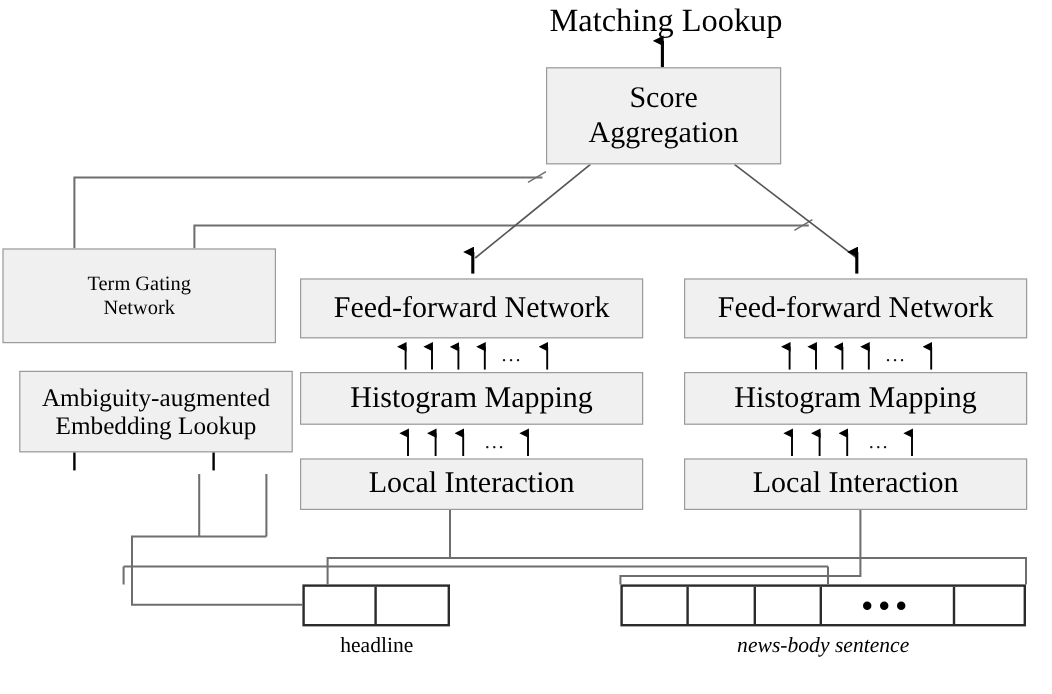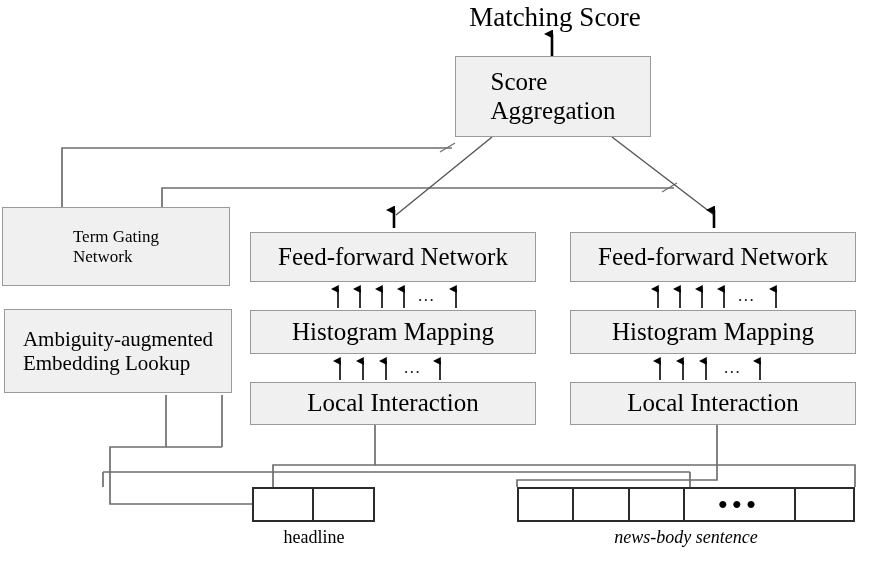--- a/index.html
+++ b/index.html
@@ -2,21 +2,21 @@
 <html><head>
 <meta charset="utf-8">
 <style>
   html,body{margin:0;padding:0;background:#ffffff;}
   body{width:877px;height:578px;position:relative;overflow:hidden;
        font-family:"Liberation Serif","DejaVu Serif",serif;color:#000;}
   #canvas{position:absolute;left:0;top:0;width:877px;height:578px;}
   
   .pbox{position:absolute;background:#f0f0f0;border:1.4px solid #9a9a9a;
         box-sizing:border-box;display:flex;align-items:center;justify-content:center;
-        text-align:left;line-height:1.15;white-space:pre-line;}
+        text-align:center;line-height:1.15;white-space:pre-line;}
   
   .tokrow{position:absolute;display:flex;box-sizing:border-box;
           border:2px solid #2b2b2b;background:#fff;}
   .tokrow .cell{border-right:2px solid #2b2b2b;box-sizing:border-box;
           display:flex;align-items:center;justify-content:center;}
   .tokrow .cell:last-child{border-right:none;}
   .dots{letter-spacing:5px;font-size:26px;line-height:0.5;font-weight:700;}
   .etc{position:absolute;font-size:17px;letter-spacing:1.5px;color:#111;}
   .caption{position:absolute;font-size:18px;text-align:center;}
   .title{position:absolute;font-size:27px;text-align:center;}
@@ -100,30 +100,30 @@
     <path d="M375,465 L855,465 L855,487"></path>
     <path d="M103,472 L103,487"></path>
     <path d="M103,472 L690,472"></path>
     <path d="M690,472 L690,487"></path>
 
     <path d="M717,424 L717,480 L517,480 L517,487"></path>
   </g>
 </svg>
 
 <div class="title" style="left:440px;top:2px;width:230px;">
-  <span>Matching Score</span>
+  <span>Matching Lookup</span>
 </div>
 
 <div class="pbox" style="left:455px;top:56px;width:196px;height:81px;font-size:25px;">Score
 Aggregation</div>
 
 <div class="pbox" style="left:2px;top:207px;width:228px;height:79px;font-size:17px;">Term Gating
 Network</div>
 
-<div class="pbox" style="left:4px;top:309px;width:228px;height:84px;font-size:21px;">Ambiguity-augmented
+<div class="pbox" style="left:16px;top:309px;width:228px;height:68px;font-size:21px;">Ambiguity-augmented
 Embedding Lookup</div>
 
 <div class="pbox" style="left:250px;top:232px;width:286px;height:50px;font-size:25px;">Feed-forward Network</div>
 <div class="pbox" style="left:250px;top:310px;width:286px;height:44px;font-size:25px;">Histogram Mapping</div>
 <div class="pbox" style="left:250px;top:382px;width:286px;height:43px;font-size:25px;">Local Interaction</div>
 
 <div class="pbox" style="left:570px;top:232px;width:286px;height:50px;font-size:25px;">Feed-forward Network</div>
 <div class="pbox" style="left:570px;top:310px;width:286px;height:44px;font-size:25px;">Histogram Mapping</div>
 <div class="pbox" style="left:570px;top:382px;width:286px;height:43px;font-size:25px;">Local Interaction</div>
 

